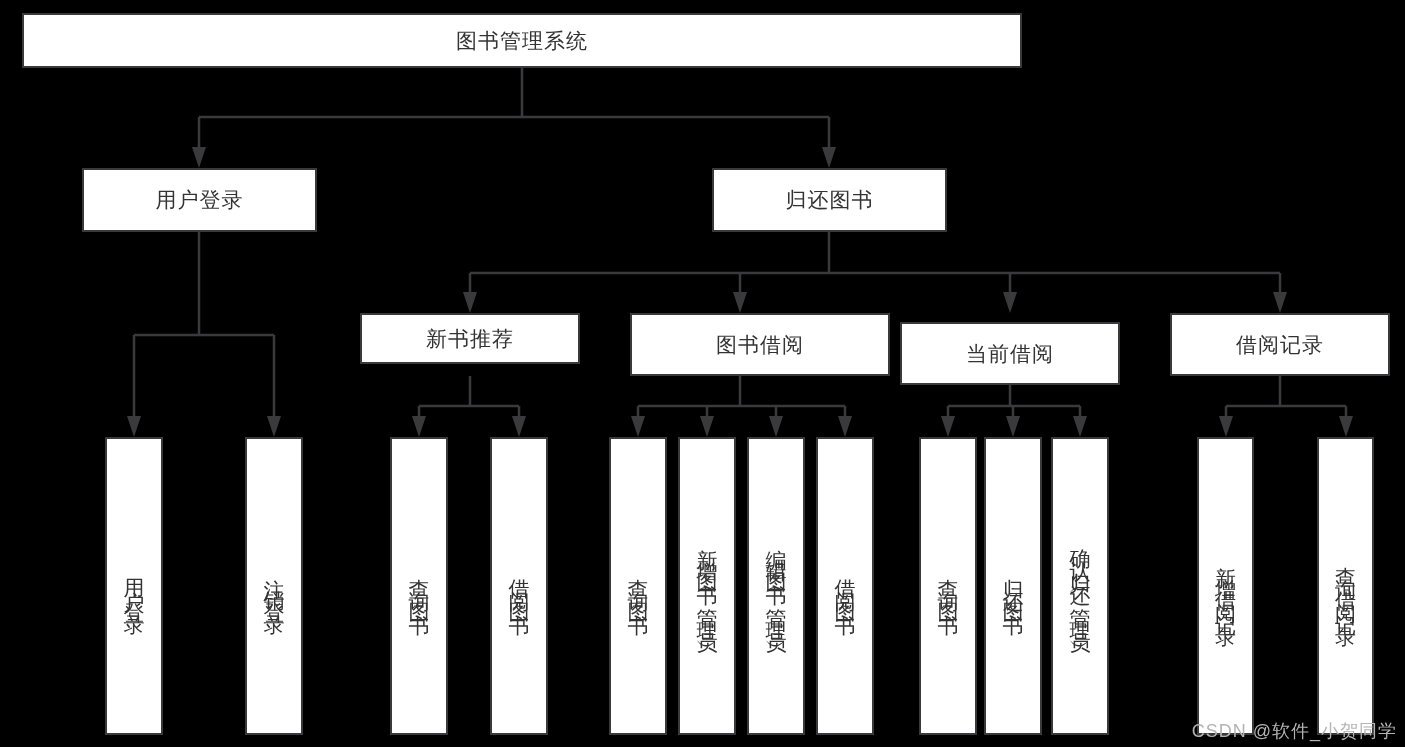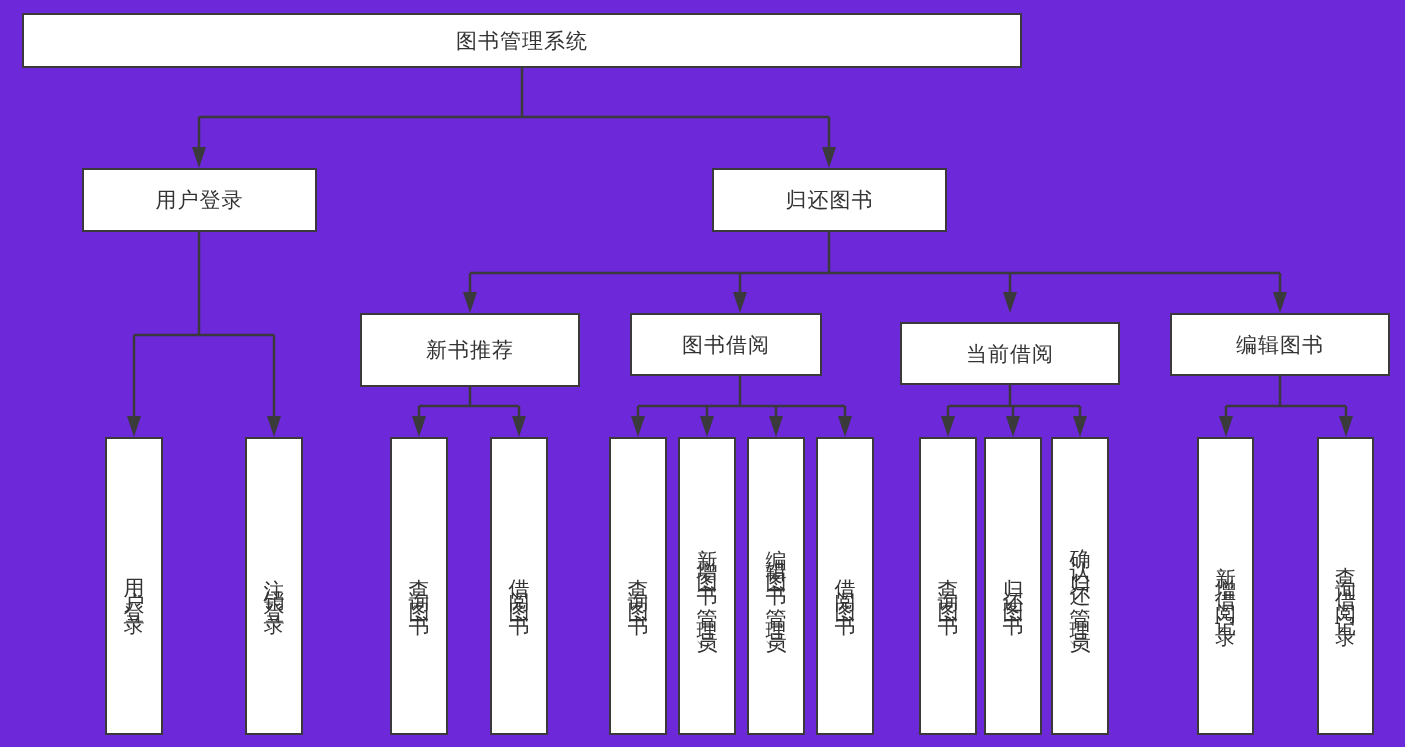--- a/index.html
+++ b/index.html
@@ -4,21 +4,21 @@
 <style>
   html, body {
     margin: 0;
     padding: 0;
     background: #ffffff;
   }
   .canvas {
     position: relative;
     width: 1405px;
     height: 747px;
-    background: #6d28d9;
+    background: #000000;
     font-family: "Liberation Sans", sans-serif;
     overflow: hidden;
   }
   .connectors {
     position: absolute;
     left: 0;
     top: 0;
     width: 1405px;
     height: 747px;
     pointer-events: none;
@@ -102,37 +102,38 @@
       <polygon points="1219,416 1233,416 1226,437"></polygon>
       <polygon points="1339,416 1353,416 1346,437"></polygon>
     </g>
   </svg>
 
   <div class="box hbox" style="left:22px; top:13px; width:1000px; height:55px;">图书管理系统</div>
 
   <div class="box hbox" style="left:82px; top:168px; width:235px; height:64px;">用户登录</div>
   <div class="box hbox" style="left:712px; top:168px; width:235px; height:64px;">归还图书</div>
 
-  <div class="box hbox" style="left:360px; top:313px; width:220px; height:74px;">新书推荐</div>
-  <div class="box hbox" style="left:630px; top:313px; width:192px; height:63px;">图书借阅</div>
+  <div class="box hbox" style="left:360px; top:313px; width:220px; height:51px;">新书推荐</div>
+  <div class="box hbox" style="left:630px; top:313px; width:260px; height:63px;">图书借阅</div>
   <div class="box hbox" style="left:900px; top:322px; width:220px; height:63px;">当前借阅</div>
-  <div class="box hbox" style="left:1170px; top:313px; width:220px; height:63px;">编辑图书</div>
+  <div class="box hbox" style="left:1170px; top:313px; width:220px; height:63px;">借阅记录</div>
 
   <div class="box leaf" style="left:105px; top:437px; width:58px; height:298px;">用户登录</div>
   <div class="box leaf" style="left:245px; top:437px; width:58px; height:298px;">注销登录</div>
 
   <div class="box leaf" style="left:390px; top:437px; width:58px; height:298px;">查询图书</div>
   <div class="box leaf" style="left:490px; top:437px; width:58px; height:298px;">借阅图书</div>
 
   <div class="box leaf" style="left:609px; top:437px; width:58px; height:298px;">查询图书</div>
   <div class="box leaf" style="left:678px; top:437px; width:58px; height:298px;">新增图书（管理员）</div>
   <div class="box leaf" style="left:747px; top:437px; width:58px; height:298px;">编辑图书（管理员）</div>
   <div class="box leaf" style="left:816px; top:437px; width:58px; height:298px;">借阅图书</div>
 
   <div class="box leaf" style="left:919px; top:437px; width:58px; height:298px;">查询图书</div>
   <div class="box leaf" style="left:984px; top:437px; width:58px; height:298px;">归还图书</div>
   <div class="box leaf" style="left:1051px; top:437px; width:58px; height:298px;">确认归还（管理员）</div>
 
   <div class="box leaf" style="left:1197px; top:437px; width:57px; height:298px;">新增借阅记录</div>
   <div class="box leaf" style="left:1317px; top:437px; width:57px; height:298px;">查询借阅记录</div>
 
+  <div class="watermark">CSDN @软件_小贺同学</div>
 
 </div>
 
 </body></html>

